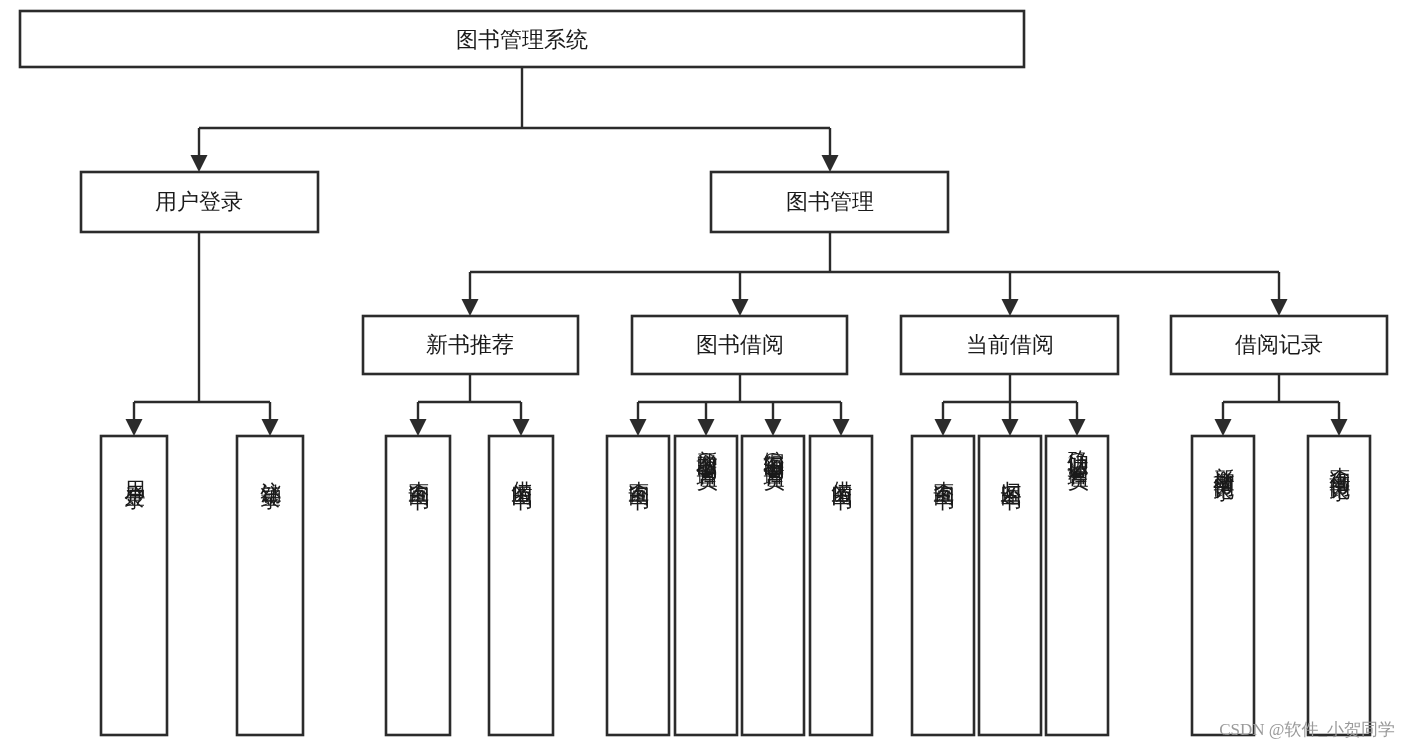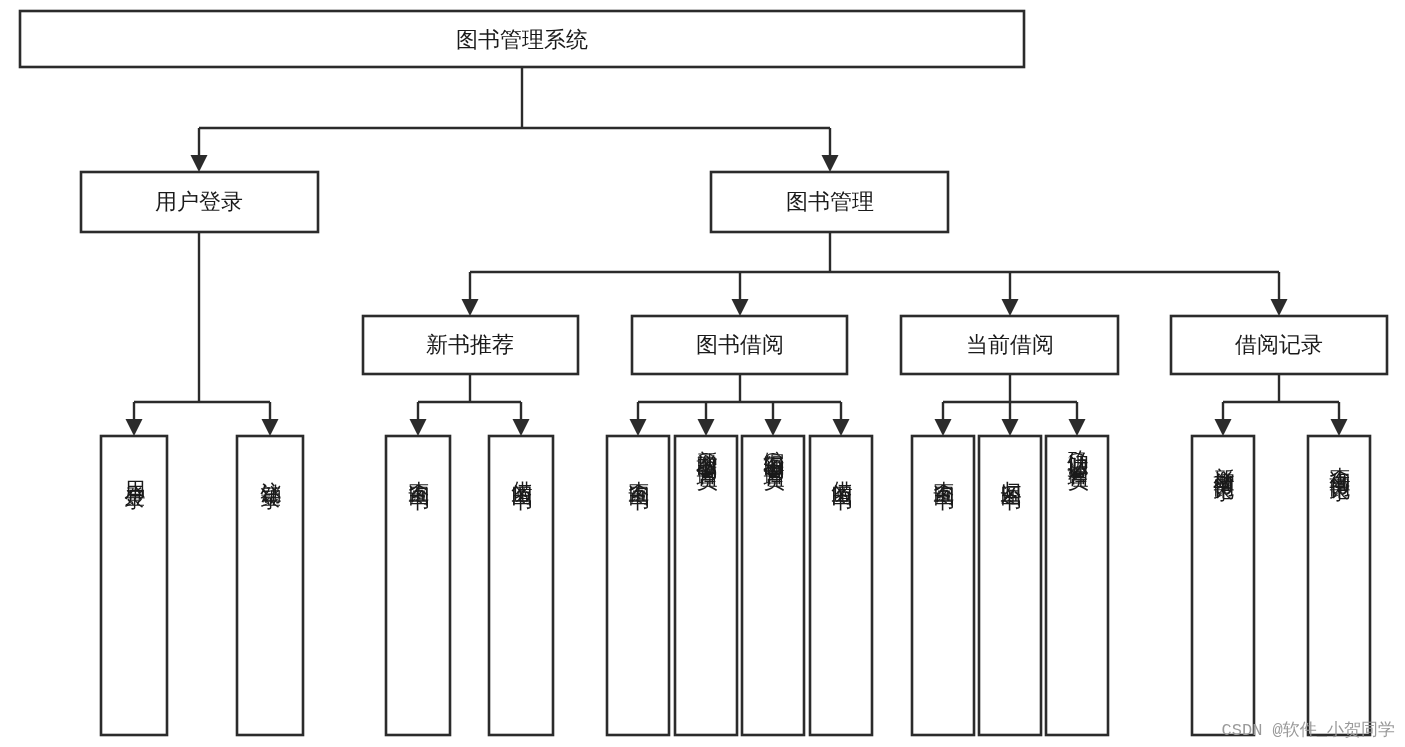--- a/index.html
+++ b/index.html
@@ -54,21 +54,21 @@
     writing-mode: vertical-rl;
     text-orientation: upright;
     letter-spacing: 3px;
     dominant-baseline: middle;
     text-anchor: middle;
   }
   .watermark-text {
     position: absolute;
     right: 10px;
     bottom: 6px;
-    font-family: Liberation Mono, monospace;
+    font-family: Liberation Serif, serif;
     font-size: 17px;
     color: #9a9a9a;
     white-space: nowrap;
     pointer-events: none;
   }
 </style>
 </head>
 <body>
 
 <div id="diagram-root">

